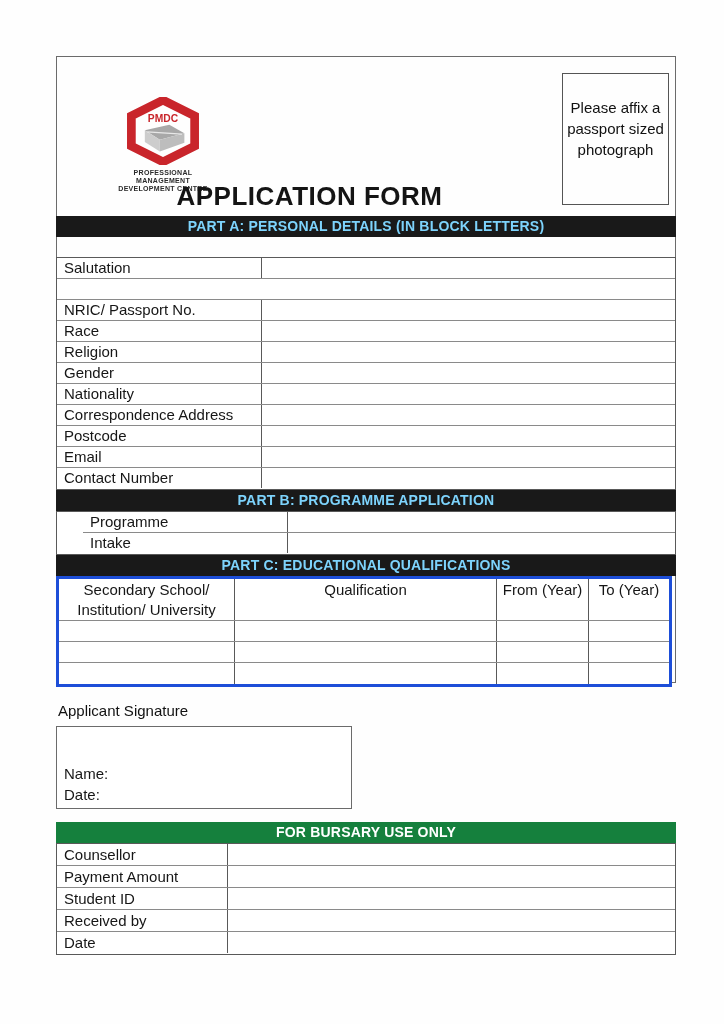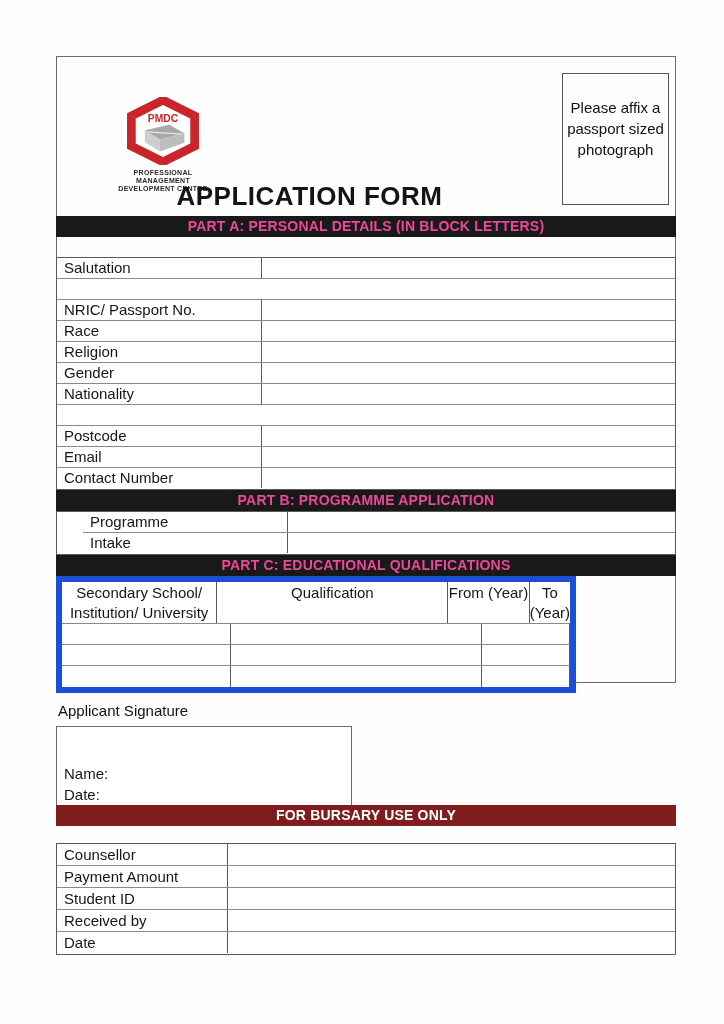--- a/index.html
+++ b/index.html
@@ -22,38 +22,38 @@
     position:absolute;left:505px;top:16px;width:107px;height:132px;border:1px solid #555;
     font-size:15px;line-height:21px;text-align:center;padding-top:23px;color:#111;
   }
 
   
   .title{position:absolute;left:0;top:124px;width:505px;text-align:center;
     font-size:26px;font-weight:bold;letter-spacing:.5px;color:#141414;}
 
   
   .bar{
-    position:absolute;left:-1px;width:620px;height:21px;background:#191919;color:#ec4899;
+    position:absolute;left:-1px;width:620px;height:21px;background:#191919;color:#7dd3fc;
     font-weight:bold;font-size:14px;line-height:21px;text-align:center;letter-spacing:.2px;
   }
   .bar-a{top:159px;}
   .bar-b{top:433px;}
   .bar-c{top:498px;}
 
   
   .tbl{position:absolute;left:-1px;width:620px;border:1px solid #595959;background:#fff;}
   .tbl-a{top:200px;}
   .tbl-b{top:454px;padding-left:26px;}
   .trow{display:flex;height:21px;border-bottom:1px solid #8a8a8a;}
   .trow:last-child{border-bottom:none;flex-direction:column;}
   .tlabel{width:205px;border-right:1px solid #595959;padding-left:7px;font-size:15px;line-height:20px;}
   .tvalue{flex:1;}
 
   
-  .tbl-c{position:absolute;left:-1px;top:519px;width:520px;border:6px solid #1d4ed8;background:#fff;}
+  .tbl-c{position:absolute;left:-1px;top:519px;width:616px;border:3px solid #1d4ed8;background:#fff;}
   .c-row{display:flex;border-bottom:1px solid #8a8a8a;}
   .c-row:last-child{border-bottom:none;}
   .c-head{height:42px;}
   .c-empty{height:21px;}
   .c-cell{border-right:1px solid #595959;}
   .c-cell:last-child{border-right:none;}
   .cc1{width:176px;}
   .cc2{width:262px;}
   .cc3{width:92px;}
   .cc4{flex:1;}
@@ -61,21 +61,21 @@
     font-size:15px;line-height:20px;padding-top:1px;text-align:center;}
 
   
   .sig-label{position:absolute;left:58px;top:702px;font-size:15px;color:#111;}
   .sig-box{position:absolute;left:56px;top:726px;width:296px;height:83px;border:1px solid #6b6b6b;background:#fff;}
   .sig-name{position:absolute;left:7px;top:38px;font-size:15px;}
   .sig-date{position:absolute;left:7px;top:59px;font-size:15px;}
 
   
   .bursary-bar{
-    position:absolute;left:56px;top:805px;width:620px;height:21px;background:#7f1d1d;color:#fff;
+    position:absolute;left:56px;top:822px;width:620px;height:21px;background:#15803d;color:#fff;
     font-weight:bold;font-size:14px;line-height:21px;text-align:center;letter-spacing:.2px;
   }
   .tbl-bursary{position:absolute;left:56px;top:843px;width:620px;border:1px solid #595959;background:#fff;}
   .tbl-bursary .trow{height:22px;}
   .tbl-bursary .tlabel{width:171px;line-height:21px;}
 </style>
 </head>
 <body>
 
 <div class="page">
@@ -127,20 +127,21 @@
       </div>
       <div class="trow">
         <div class="tlabel">Gender</div>
         <div class="tvalue"></div>
       </div>
       <div class="trow">
         <div class="tlabel">Nationality</div>
         <div class="tvalue"></div>
       </div>
       <div class="trow">
+        <div class="tlabel">Correspondence Address</div>
         <div class="tvalue"></div>
       </div>
       <div class="trow">
         <div class="tlabel">Postcode</div>
         <div class="tvalue"></div>
       </div>
       <div class="trow">
         <div class="tlabel">Email</div>
         <div class="tvalue"></div>
       </div>

